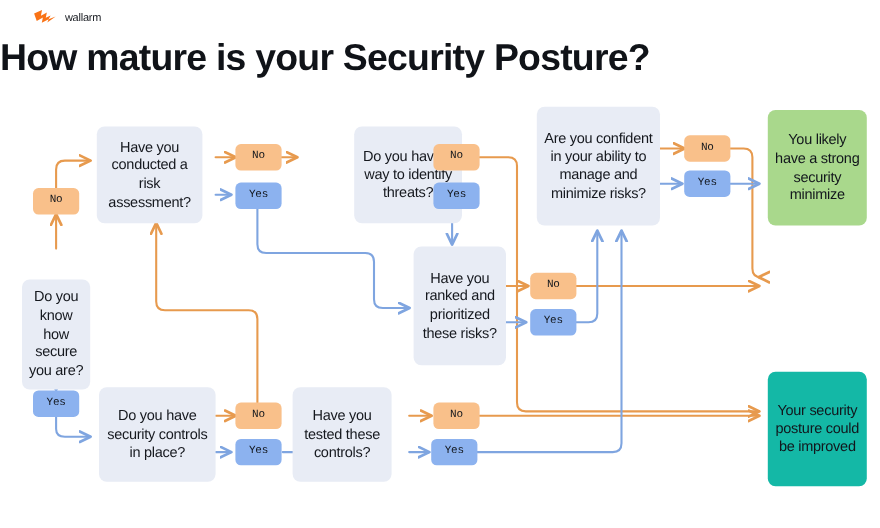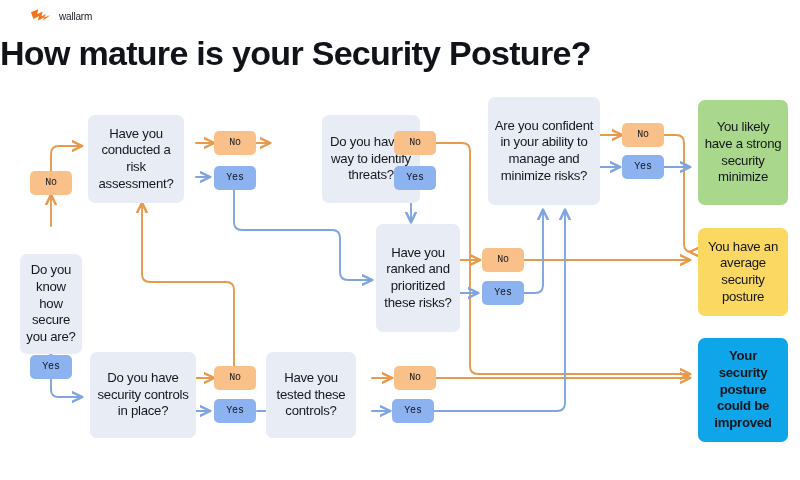--- a/index.html
+++ b/index.html
@@ -30,21 +30,21 @@
     position:absolute;box-sizing:border-box;
     display:flex;align-items:center;justify-content:center;text-align:center;
     border-radius:7px;
     font-size:13.2px;line-height:1.26;letter-spacing:-0.25px;
     padding:11px 6px;
   }
   .q{background:#e8ecf5;color:#15181e;}
   .out{font-weight:400;}
   .out-green{background:#a9d88c;}
   .out-yellow{background:#fbd862;}
-  .out-red{background:#0ea5e9;font-weight:bold;}
+  .out-red{background:#14b8a6;}
 
   .pill{
     position:absolute;box-sizing:border-box;
     display:flex;align-items:center;justify-content:center;
     border-radius:5px;font-size:10px;line-height:1;letter-spacing:-0.2px;
     height:24px;color:#12161c;font-family:Liberation Mono, monospace;
   }
   .pill-no{background:#f9c08a;}
   .pill-yes{background:#8cb2ef;}
 </style>
@@ -161,17 +161,16 @@
   <div class="pill pill-no" style="left:214px;top:366px;width:42px;">No</div>
   <div class="pill pill-yes" style="left:214px;top:399px;width:42px;">Yes</div>
 
   <div class="node q" style="left:266px;top:352px;width:90px;height:86px;">Have you tested these controls?</div>
 
   <div class="pill pill-no" style="left:394px;top:366px;width:42px;">No</div>
   <div class="pill pill-yes" style="left:392px;top:399px;width:42px;">Yes</div>
 
   <div class="node out out-green" style="left:698px;top:100px;width:90px;height:105px;">You likely have a strong security minimize</div>
 
-  <div class="node out out-yellow" style="left:698px;top:228px;width:90px;height:88px;">You have an average security posture</div>
 
   <div class="node out out-red" style="left:698px;top:338px;width:90px;height:104px;">Your security posture could be improved</div>
 
 </div>
 
 </body></html>

